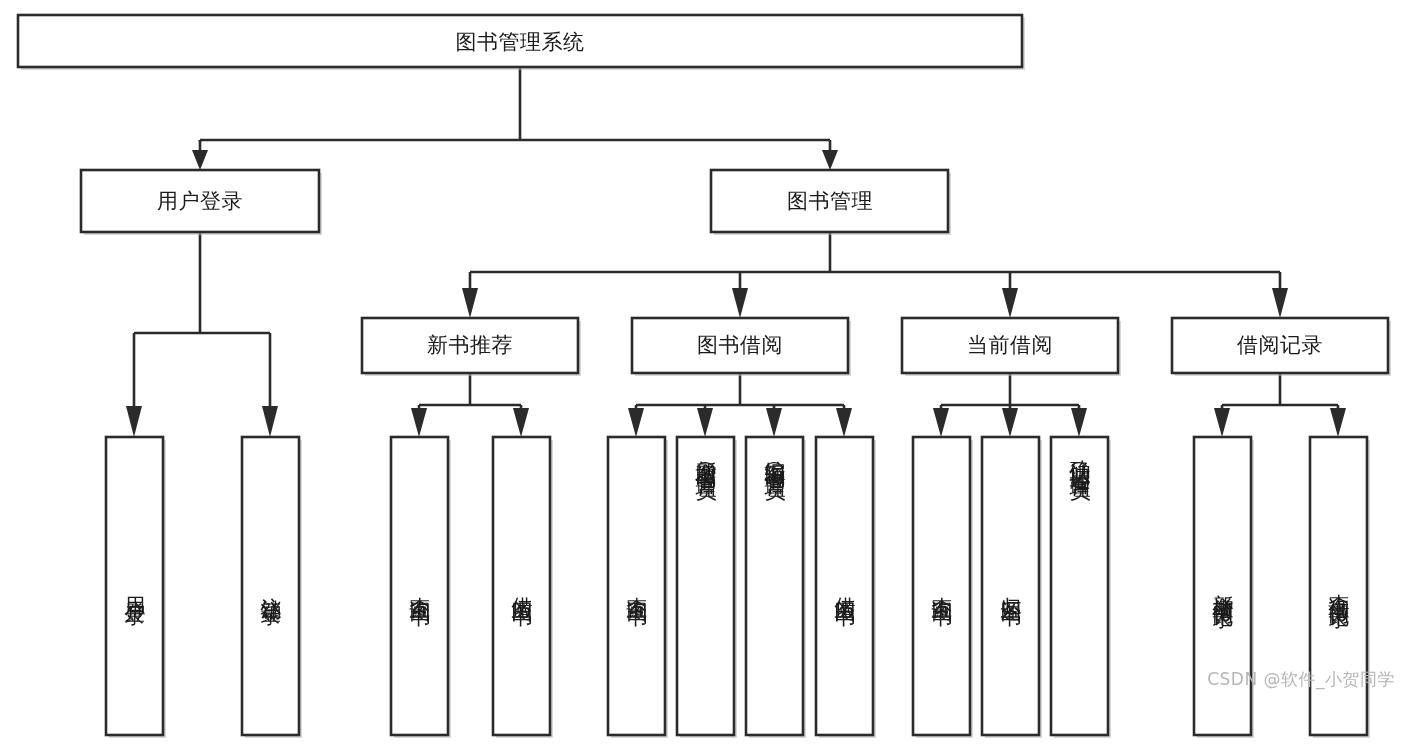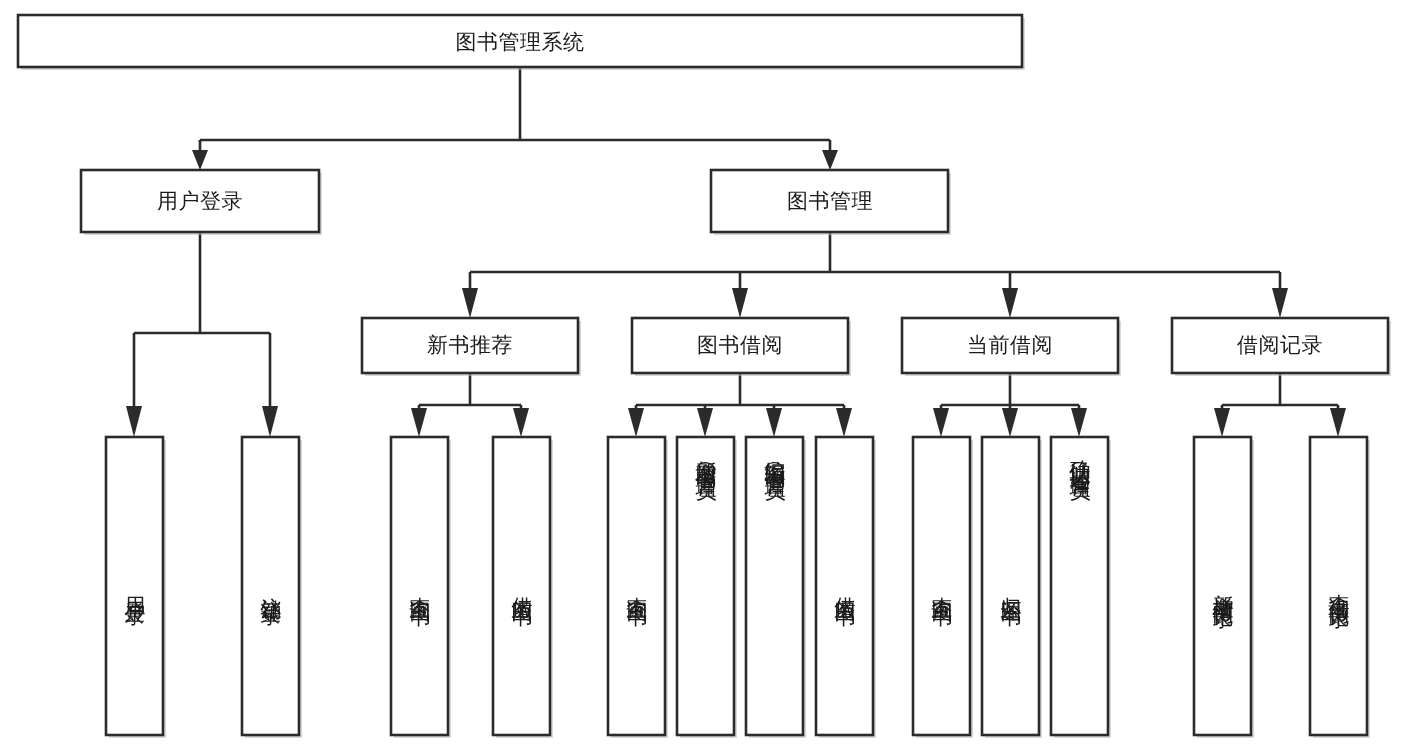--- a/index.html
+++ b/index.html
@@ -271,13 +271,14 @@
   <div class="leaf-label" style="left:746px; top:437px; width:57px; height:298px; justify-content:flex-start; padding-top:6px; box-sizing:border-box;">编辑图书（管理员）</div>
   <div class="leaf-label" style="left:816px; top:437px; width:57px; height:298px;">借阅图书</div>
 
   <div class="leaf-label" style="left:913px; top:437px; width:57px; height:298px;">查询图书</div>
   <div class="leaf-label" style="left:982px; top:437px; width:57px; height:298px;">归还图书</div>
   <div class="leaf-label" style="left:1051px; top:437px; width:57px; height:298px; justify-content:flex-start; padding-top:6px; box-sizing:border-box;">确认归还（管理员）</div>
 
   <div class="leaf-label" style="left:1194px; top:437px; width:57px; height:298px;">新增借阅记录</div>
   <div class="leaf-label" style="left:1310px; top:437px; width:57px; height:298px;">查询借阅记录</div>
 
+  <div id="watermark">CSDN @软件_小贺同学</div>
 </div>
 
 </body></html>

